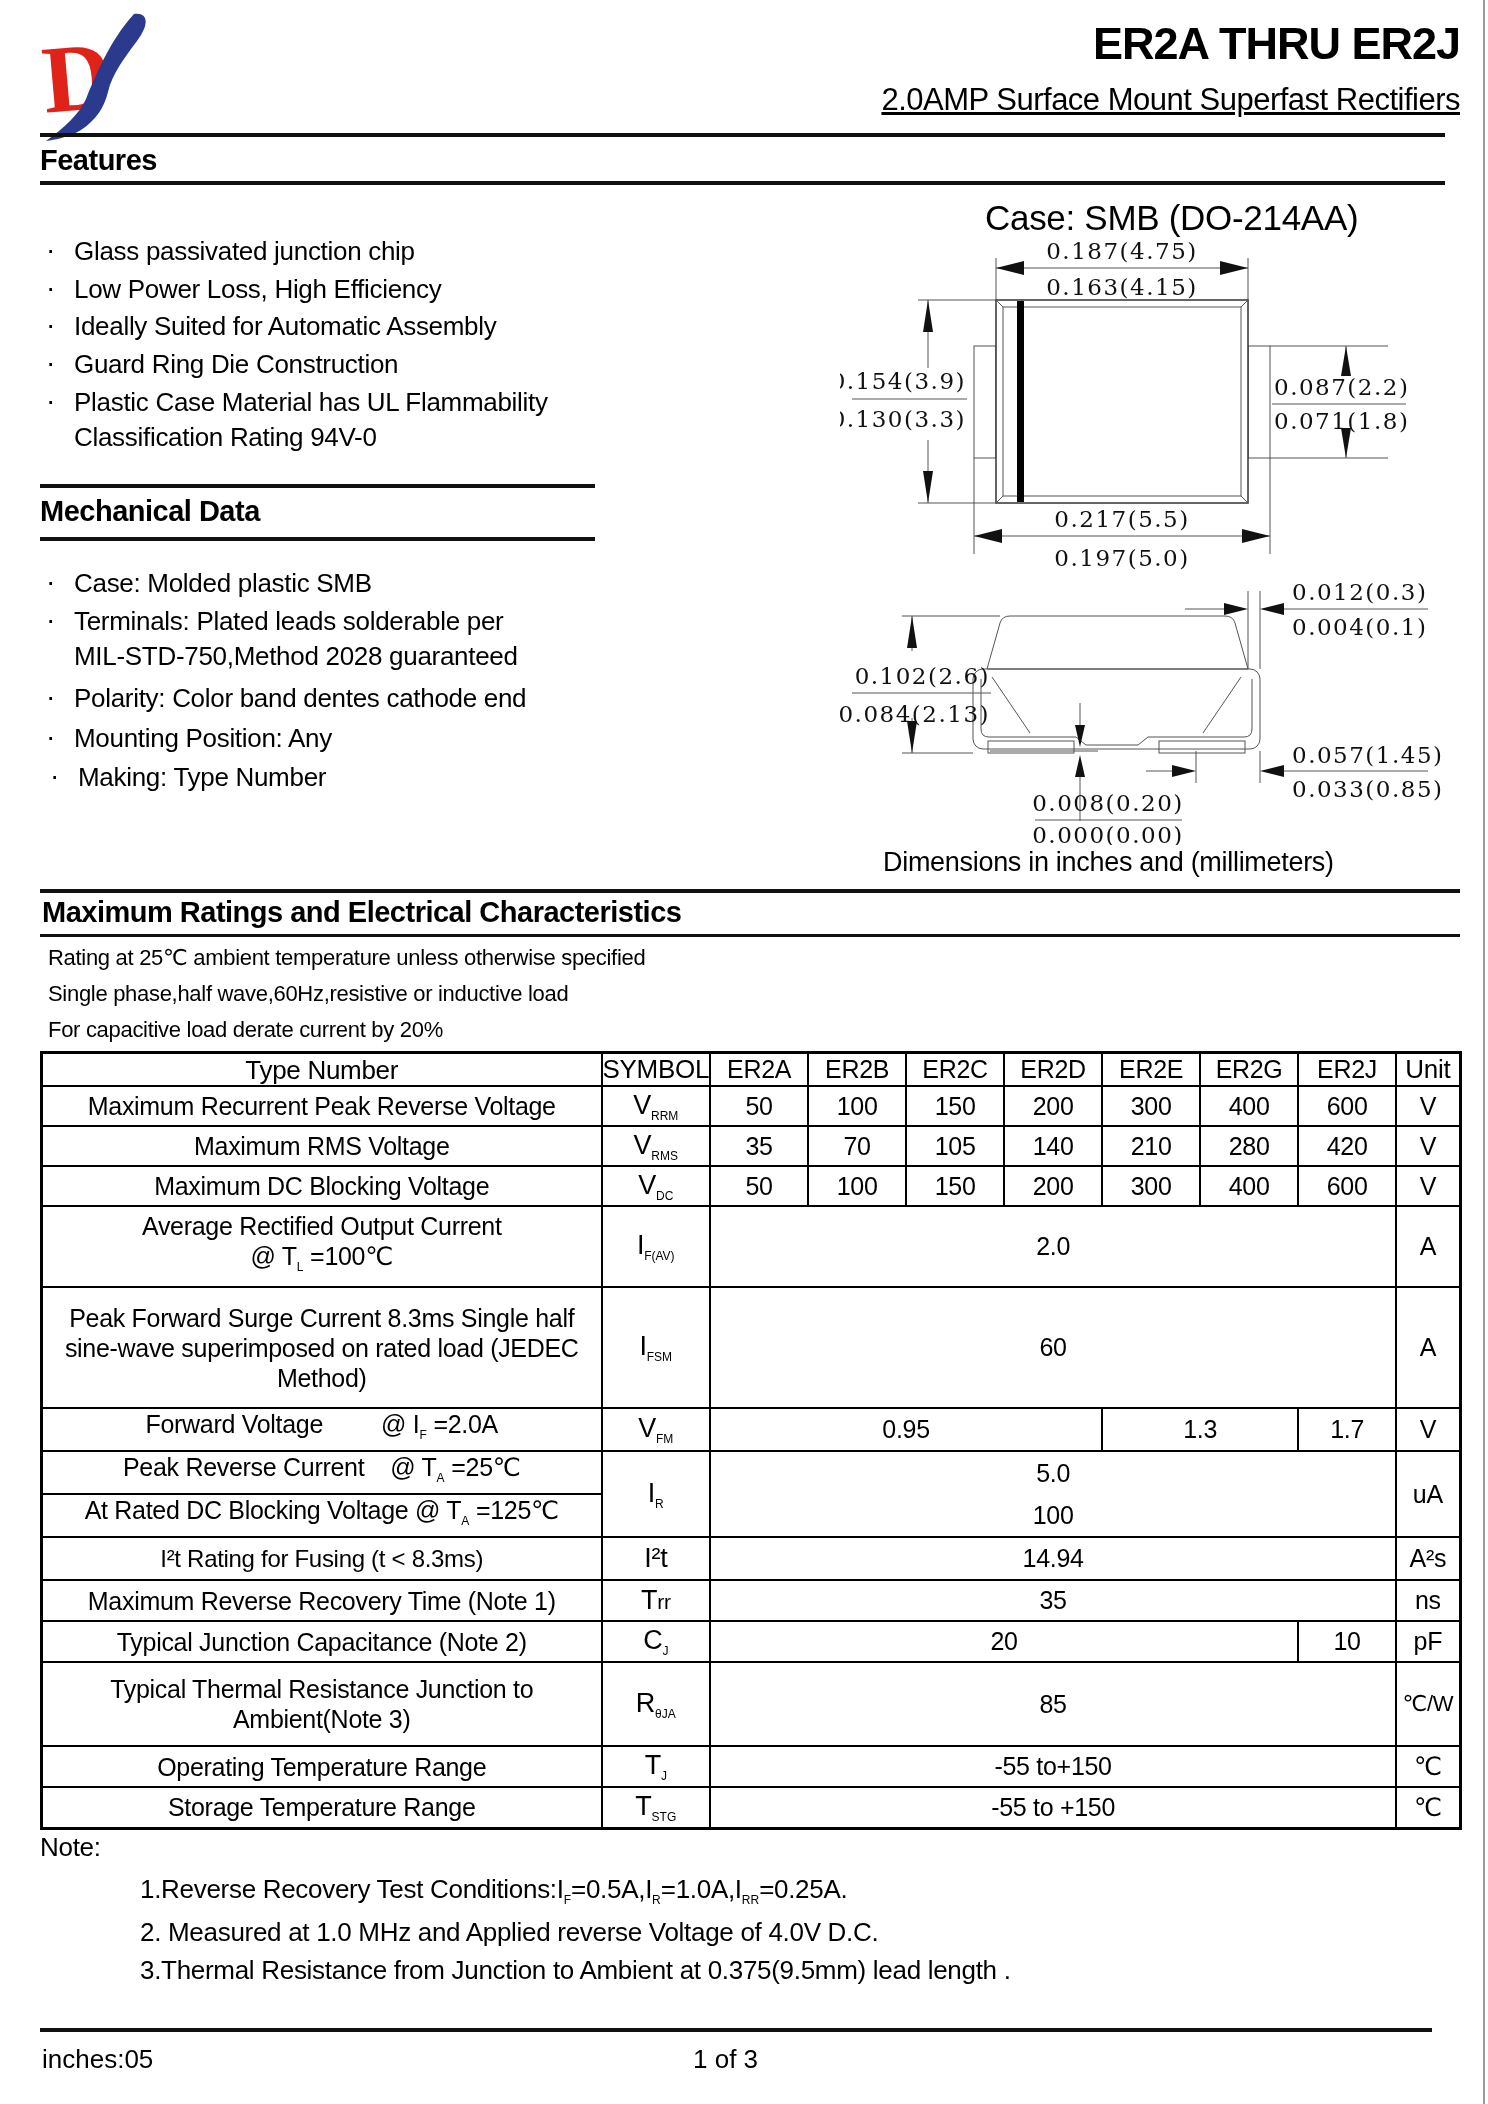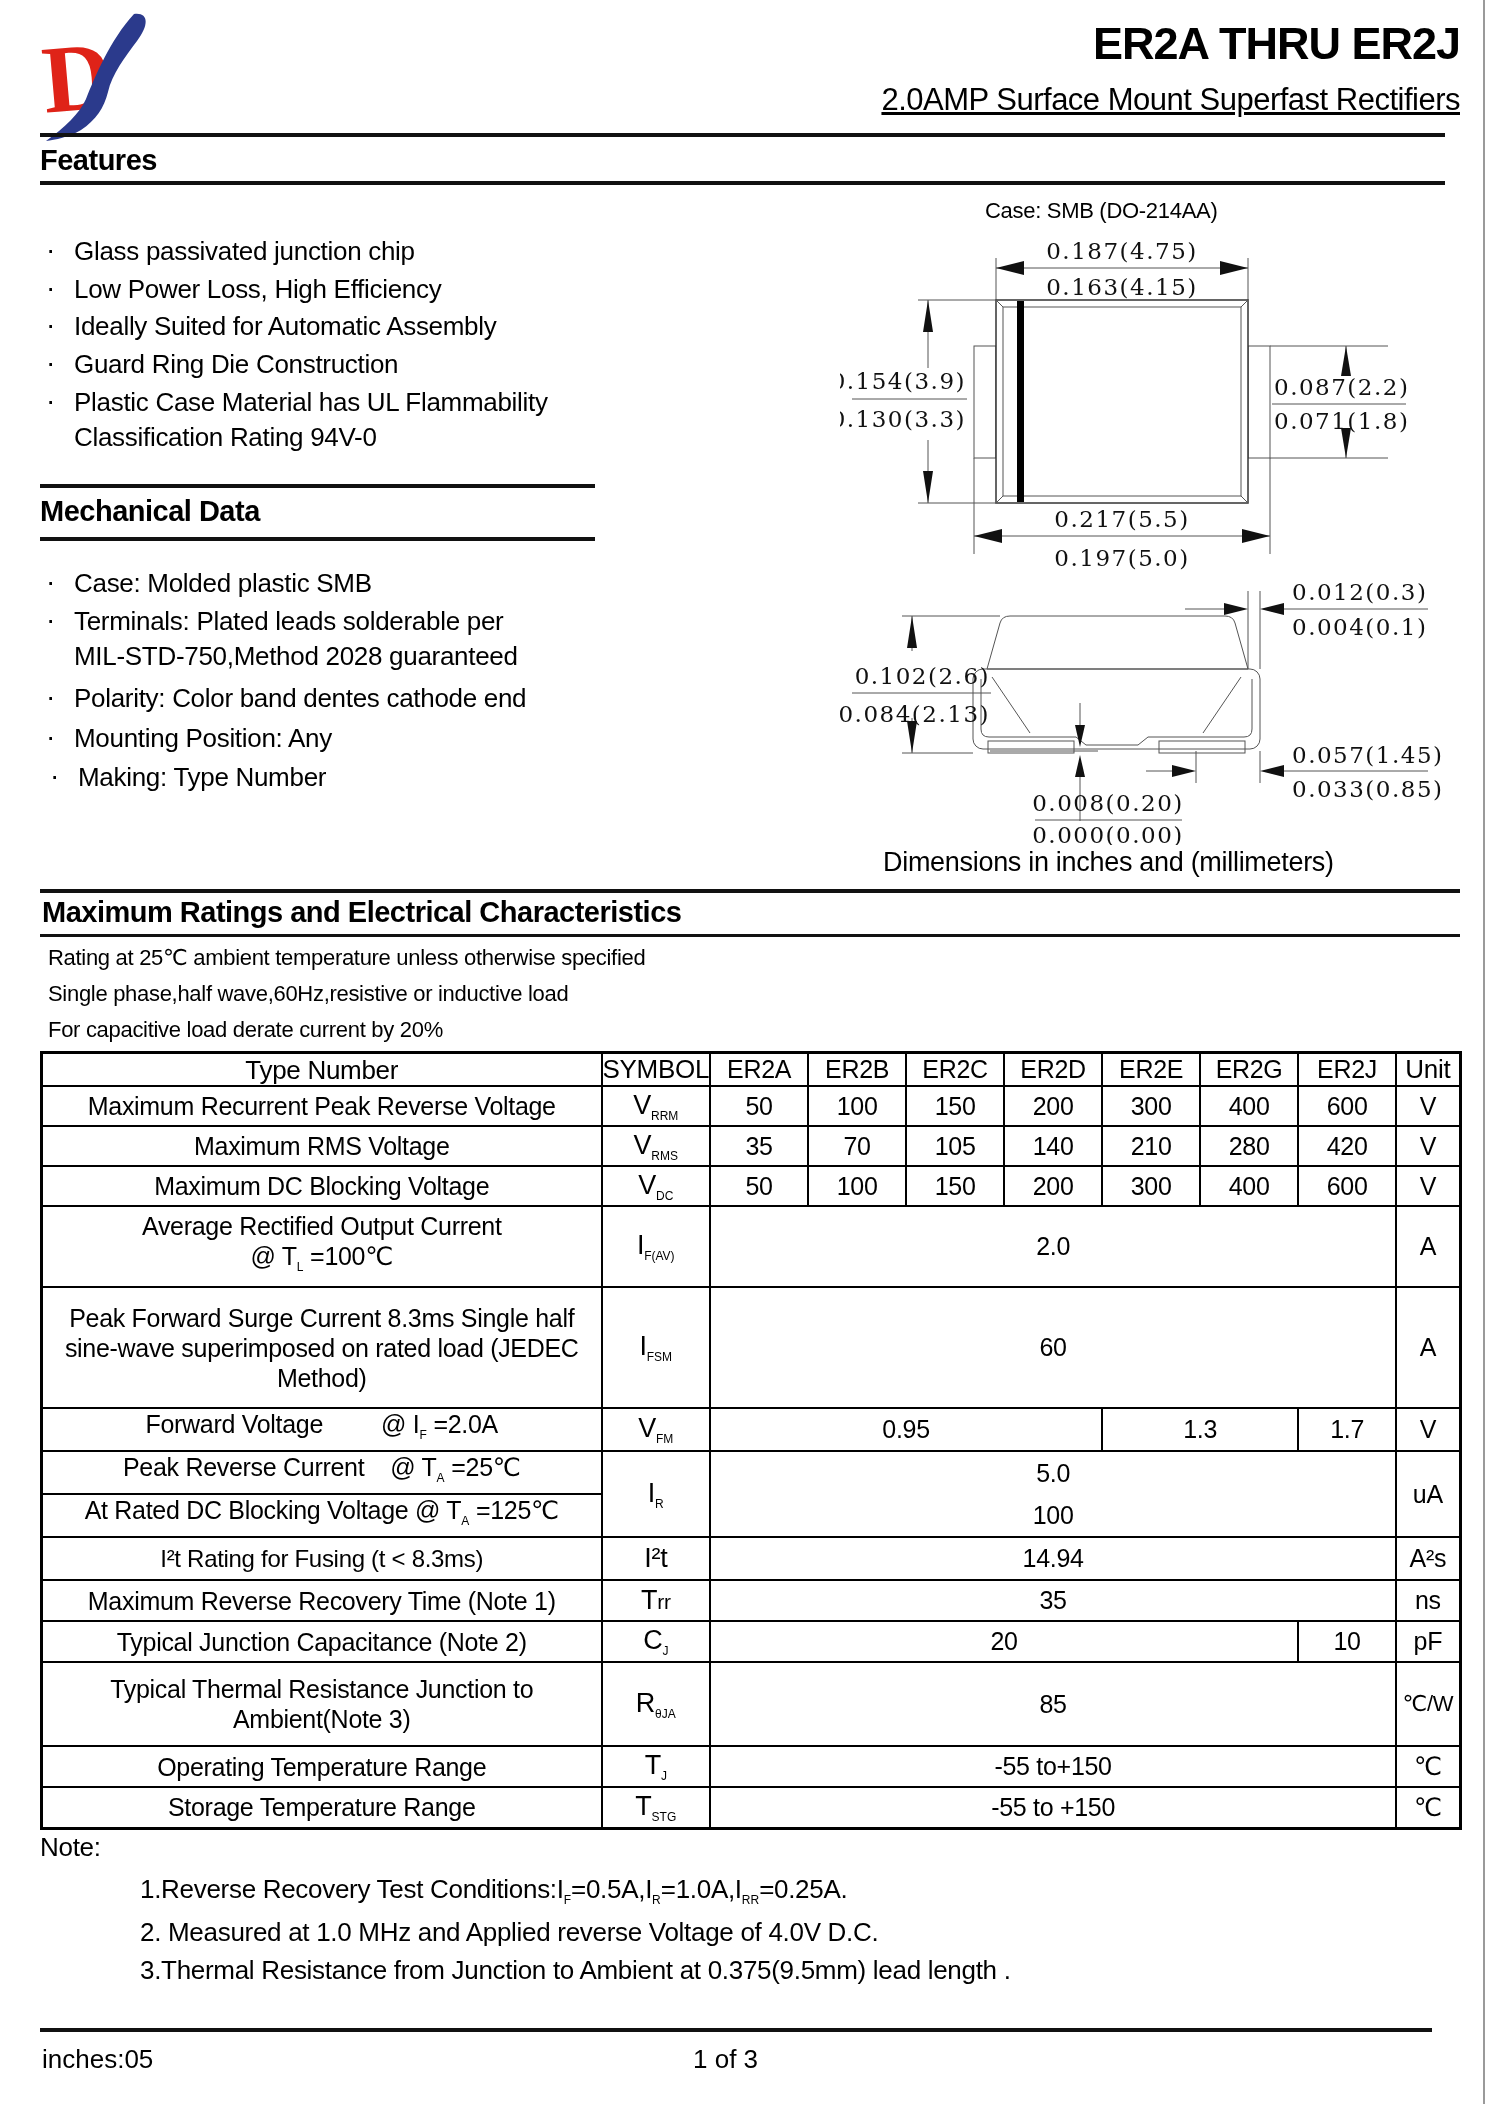--- a/index.html
+++ b/index.html
@@ -6,21 +6,21 @@
   .page{position:relative;width:1488px;height:2104px;background:#fff;color:#000;
         font-family:"Liberation Sans","DejaVu Sans",sans-serif;overflow:hidden;}
   .abs{position:absolute;}
   .rule{position:absolute;background:#111;}
   .title{font-size:45px;font-weight:bold;letter-spacing:-1px;text-align:right;}
   .subtitle{font-size:31px;letter-spacing:-0.5px;text-align:right;text-decoration:underline;}
   .h1{font-size:29px;font-weight:bold;letter-spacing:-0.5px;}
   .txt{font-size:22px;letter-spacing:-0.3px;line-height:34px;}
   .bullet-item{position:absolute;font-size:26px;letter-spacing:-0.3px;line-height:35px;}
   .bullet-item .dot{position:absolute;left:-28px;top:-2px;font-size:28px;}
-  .caselabel{font-size:22px;letter-spacing:-0.3px;}
+  .caselabel{font-size:35px;letter-spacing:-0.3px;}
   .caption{font-size:27px;letter-spacing:-0.3px;text-align:center;}
   
   table.ratings{position:absolute;left:40px;top:1051px;border-collapse:collapse;table-layout:fixed;
       font-size:25px;letter-spacing:-0.3px;}
   table.ratings td,table.ratings th{border:2px solid #000;padding:0 4px;text-align:center;
       vertical-align:middle;font-weight:normal;overflow:hidden;}
   table.ratings{border:3px solid #000;}
   td.lbl{text-align:left;padding-left:8px;line-height:30px;}
   .sym{font-size:27px;}
   .sb{font-size:12px;vertical-align:-6px;letter-spacing:0;}

